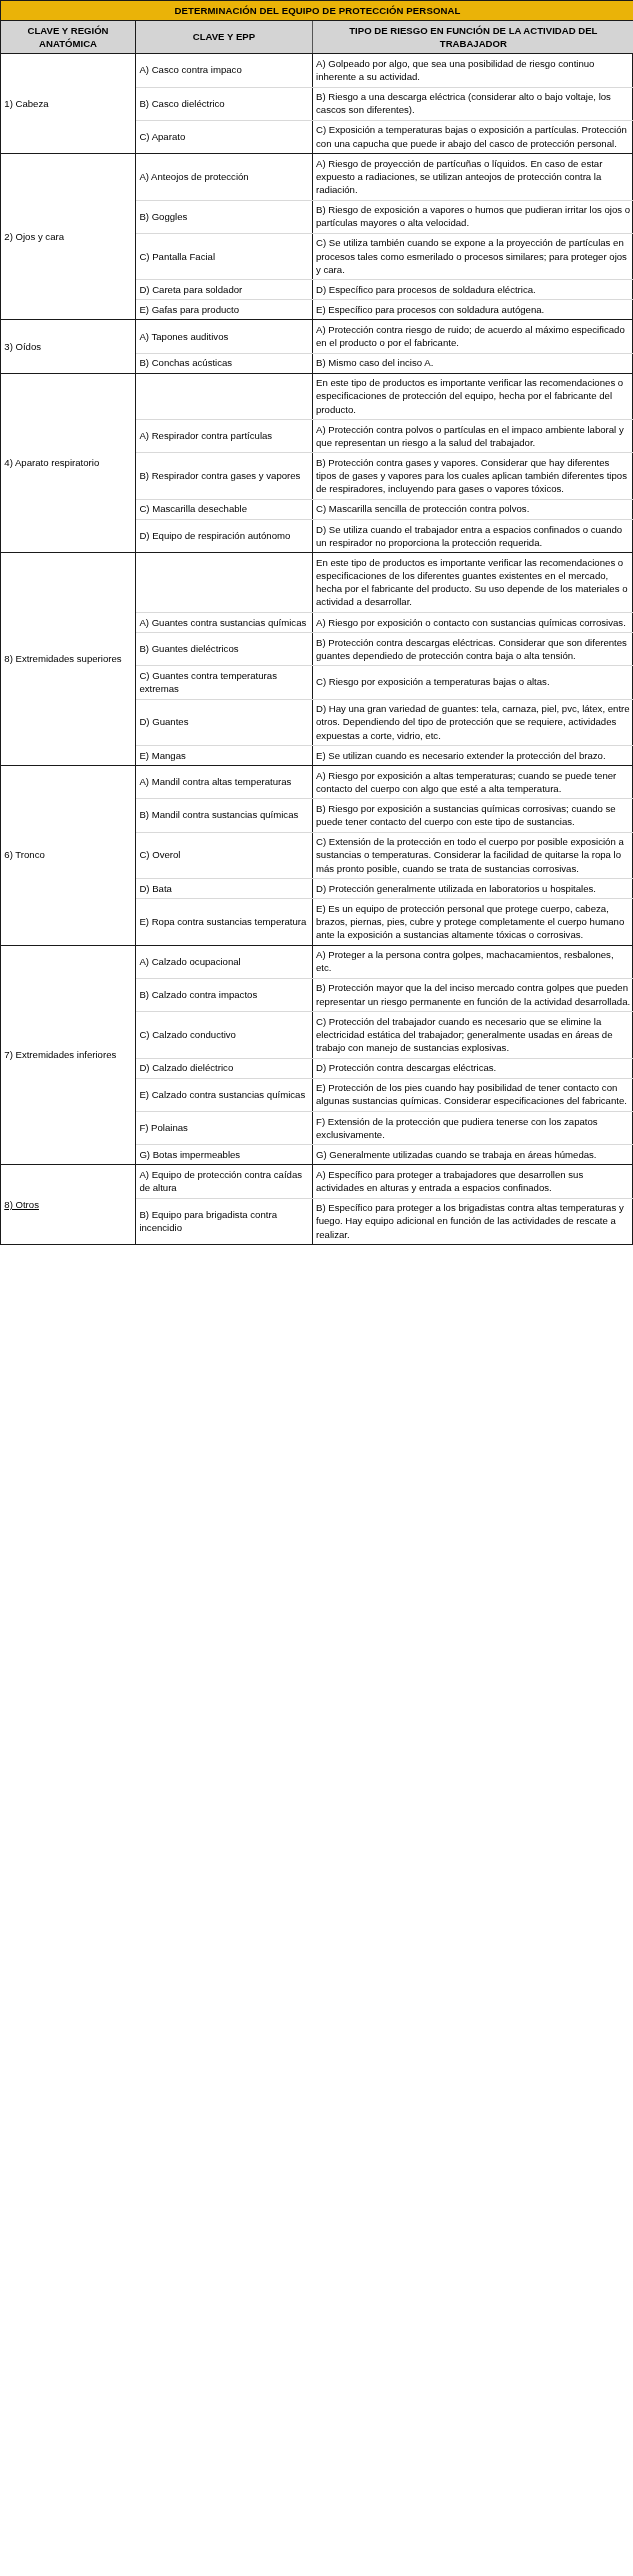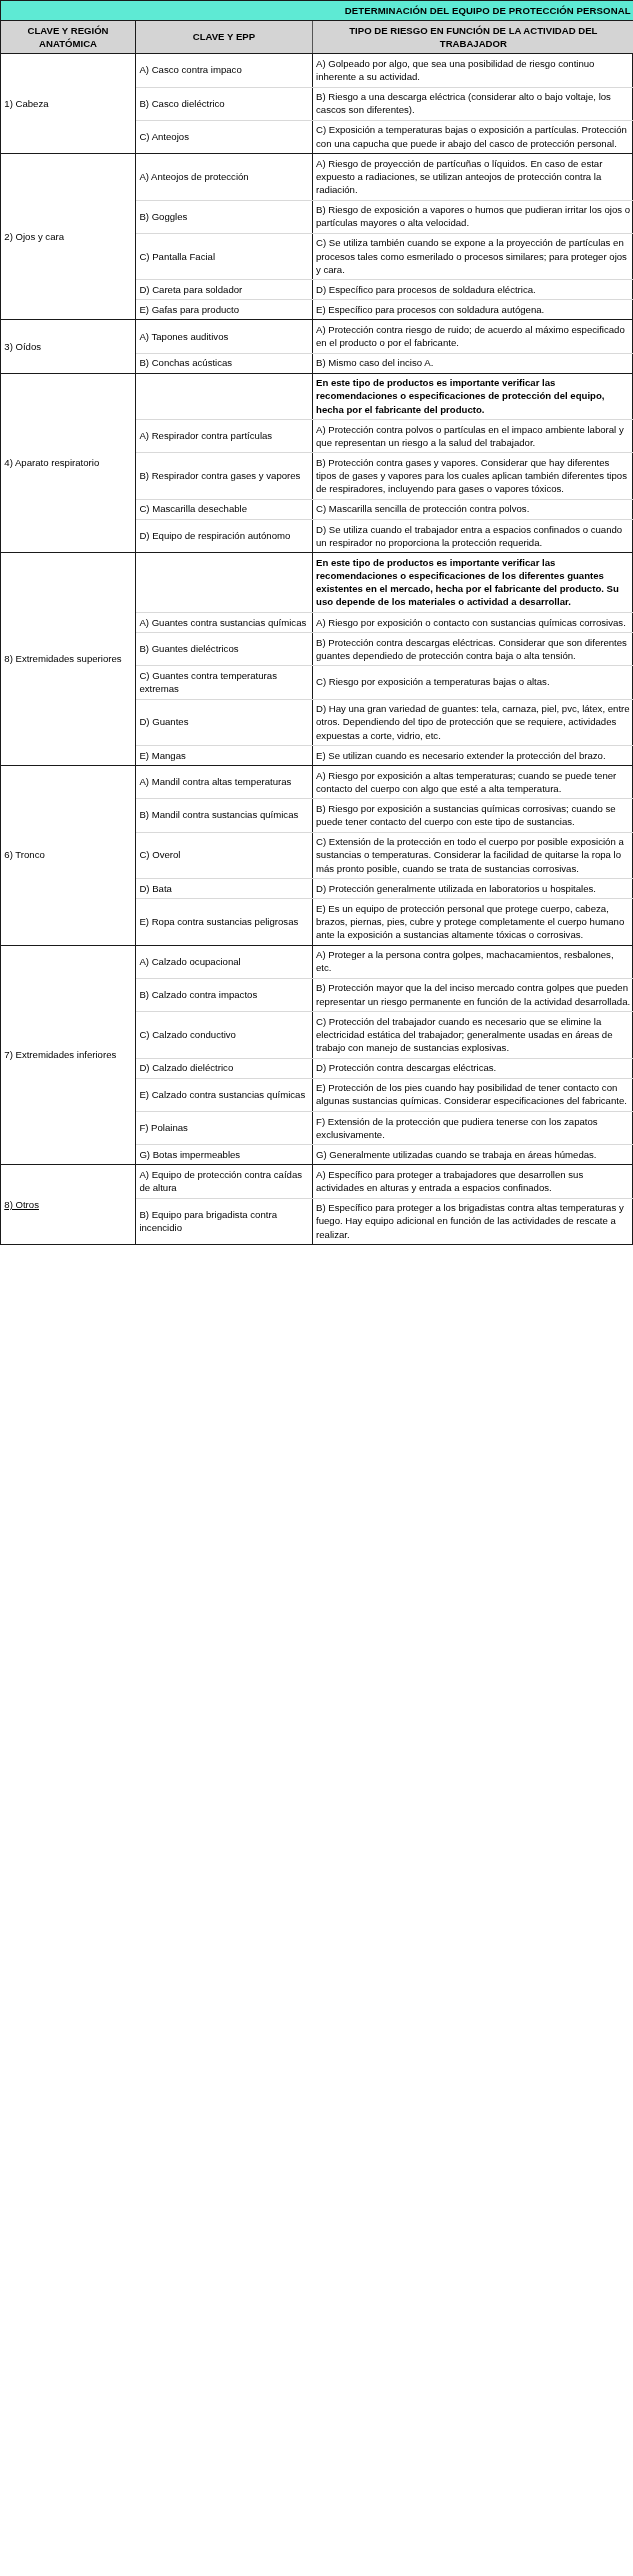--- a/index.html
+++ b/index.html
@@ -25,27 +25,27 @@
     line-height: 1.38;
     box-sizing: border-box;
   }
   
   .outer-frame {
     border: 1.6px solid #1a1a1a;
     width: 633px;
     box-sizing: border-box;
   }
   .title-cell {
-    text-align: right;
+    text-align: center;
     font-weight: bold;
     font-size: 10.2px;
     letter-spacing: 0.1px;
     border-bottom: 1.6px solid #1a1a1a;
     padding: 5px 3.3px 5.8px 3.3px;
-    background: #5eead4;
+    background: #eab308;
   }
   .head-cell {
     background: #d4d4d4;
     text-align: center;
     font-weight: bold;
     font-size: 10px;
     line-height: 1.3;
     border-bottom: 1.6px solid #1a1a1a;
     padding: 4.1px 3.3px 5px 3.3px;
   }
@@ -86,21 +86,20 @@
   tr.last-row td.epp,
   tr.last-row td.risk,
   tr.last-row td.region {
     border-bottom: none;
   }
   td.note {
     border-bottom: 0.8px solid #d9d9d9;
     padding-left: 4.1px;
     padding-right: 5px;
     vertical-align: middle;
-    font-weight: bold;
   }
   td.note-epp {
     border-right: 1.3px solid #1a1a1a;
     border-bottom: 0.8px solid #d9d9d9;
   }
 </style>
 </head>
 <body>
 
 <div class="outer-frame">
@@ -124,21 +123,21 @@
         <tr>
           <td class="region" rowspan="3">1) Cabeza</td>
           <td class="epp">A) Casco contra impaco</td>
           <td class="risk">A) Golpeado por algo, que sea una posibilidad de riesgo continuo inherente a su actividad.</td>
         </tr>
         <tr>
           <td class="epp">B) Casco dieléctrico</td>
           <td class="risk">B) Riesgo a una descarga eléctrica (considerar alto o bajo voltaje, los cascos son diferentes).</td>
         </tr>
         <tr class="group-end">
-          <td class="epp">C) Anteojos</td>
+          <td class="epp">C) Aparato</td>
           <td class="risk">C) Exposición a temperaturas bajas o exposición a partículas. Protección con una capucha que puede ir abajo del casco de protección personal.</td>
         </tr>
         <tr>
           <td class="region" rowspan="5">2) Ojos y cara</td>
           <td class="epp">A) Anteojos de protección</td>
           <td class="risk">A) Riesgo de proyección de partícuñas o líquidos. En caso de estar expuesto a radiaciones, se utilizan anteojos de protección contra la radiación.</td>
         </tr>
         <tr>
           <td class="epp">B) Goggles</td>
           <td class="risk">B) Riesgo de exposición a vapores o humos que pudieran irritar los ojos o partículas mayores o alta velocidad.</td>
@@ -221,21 +220,21 @@
         </tr>
         <tr>
           <td class="epp">C) Overol</td>
           <td class="risk">C) Extensión de la protección en todo el cuerpo por posible exposición a sustancias o temperaturas. Considerar la facilidad de quitarse la ropa lo más pronto posible, cuando se trata de sustancias corrosivas.</td>
         </tr>
         <tr>
           <td class="epp">D) Bata</td>
           <td class="risk">D) Protección generalmente utilizada en laboratorios u hospitales.</td>
         </tr>
         <tr class="group-end">
-          <td class="epp">E) Ropa contra sustancias peligrosas</td>
+          <td class="epp">E) Ropa contra sustancias temperatura</td>
           <td class="risk">E) Es un equipo de protección personal que protege cuerpo, cabeza, brazos, piernas, pies, cubre y protege completamente el cuerpo humano ante la exposición a sustancias altamente tóxicas o corrosivas.</td>
         </tr>
         <tr>
           <td class="region" rowspan="7">7) Extremidades inferiores</td>
           <td class="epp">A) Calzado ocupacional</td>
           <td class="risk">A) Proteger a la persona contra golpes, machacamientos, resbalones, etc.</td>
         </tr>
         <tr>
           <td class="epp">B) Calzado contra impactos</td>
           <td class="risk">B) Protección mayor que la del inciso mercado contra golpes que pueden representar un riesgo permanente en función de la actividad desarrollada.</td>

